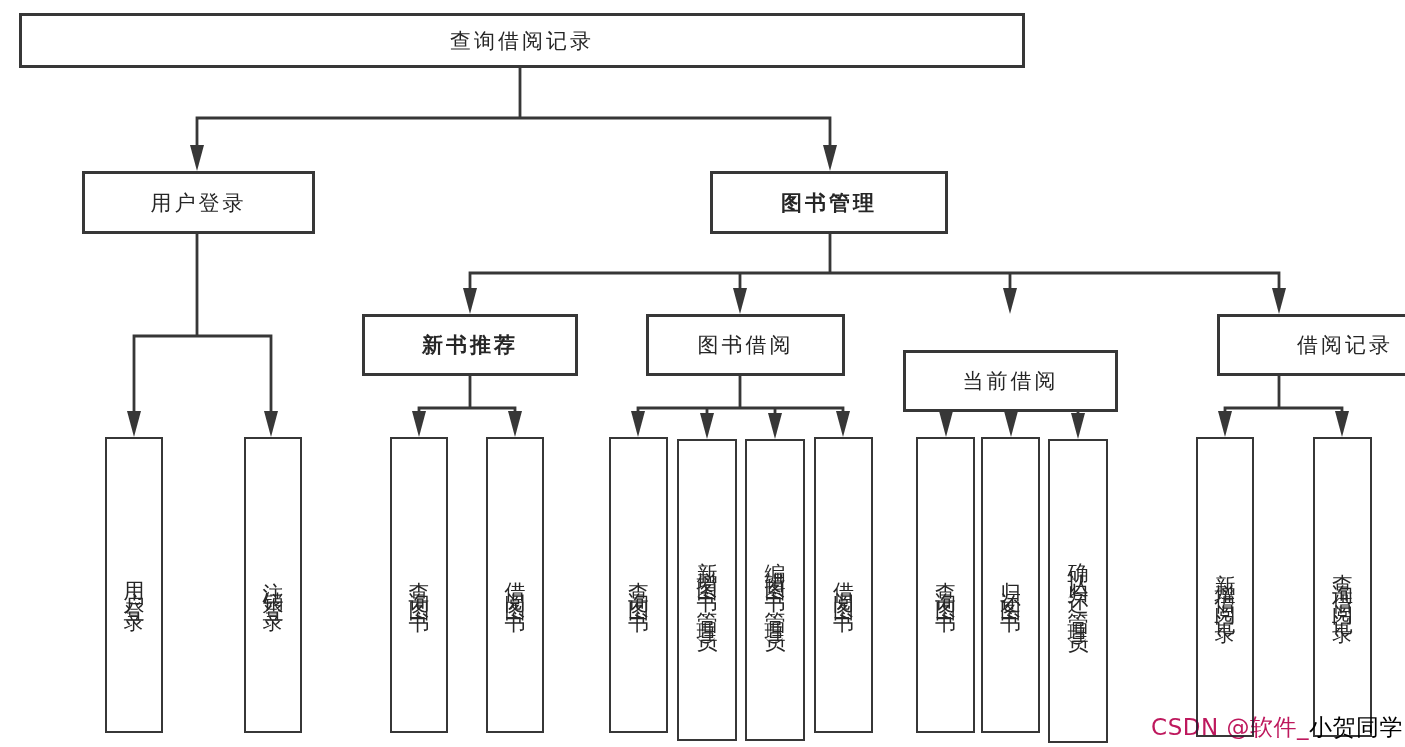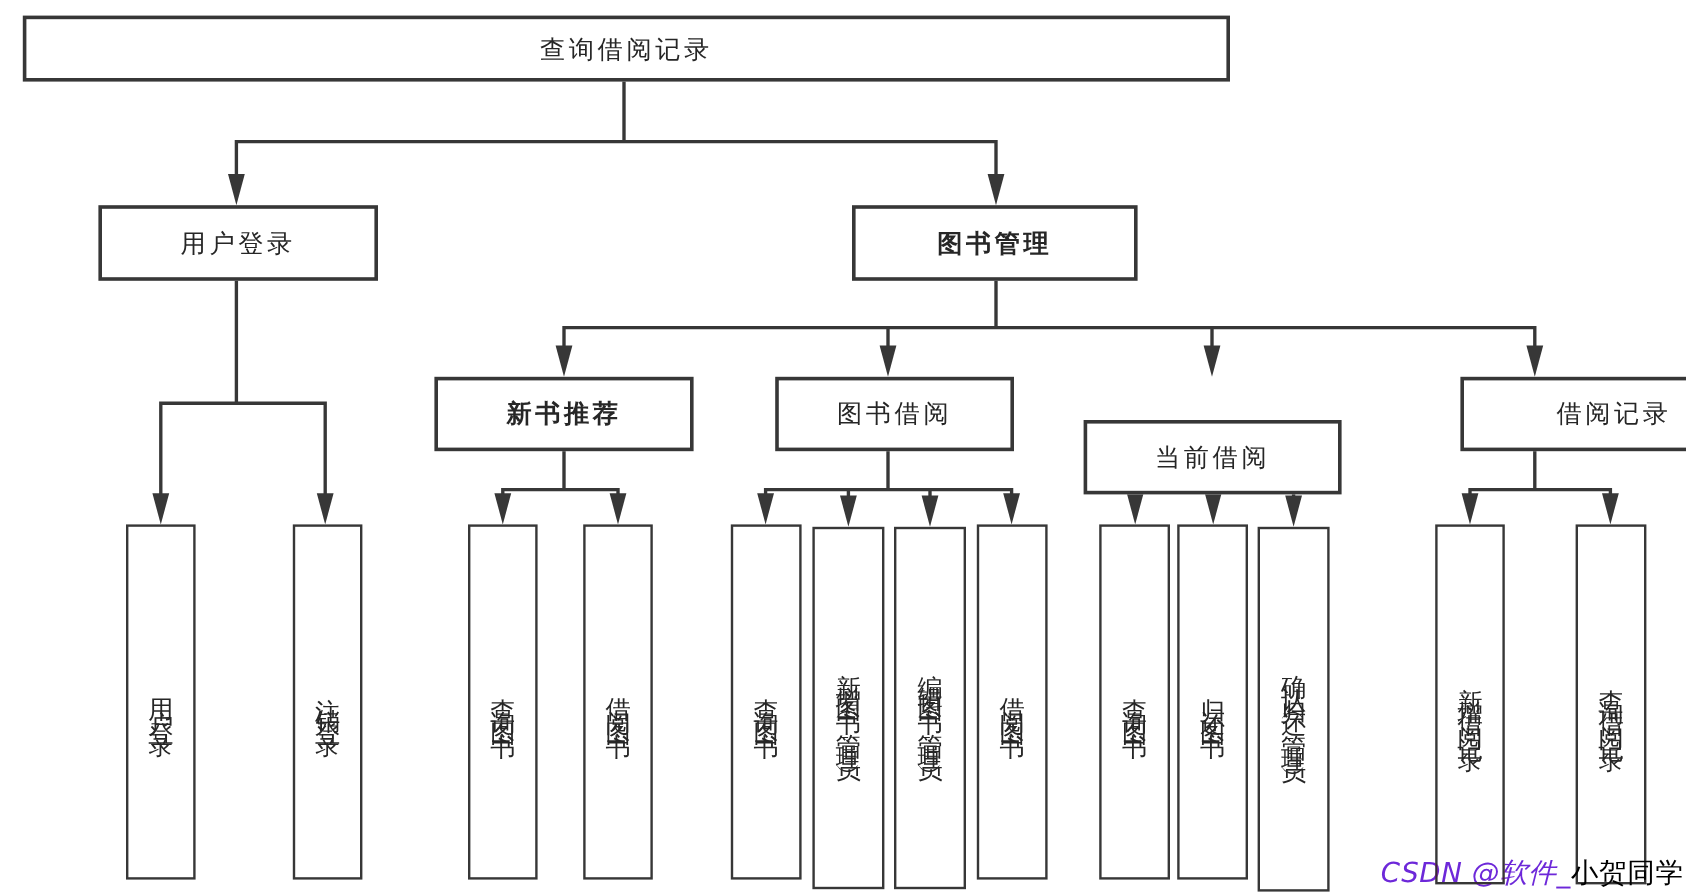--- a/index.html
+++ b/index.html
@@ -36,21 +36,21 @@
     letter-spacing:10px;
     font-size:21px;
   }
   .watermark{
     position:absolute;top:712px;right:2px;
     z-index:3;
     font-size:23px;letter-spacing:0.5px;
     mix-blend-mode:darken;
     white-space:nowrap;
   }
-  .watermark .wm-prefix{color:#6d28d9;font-style:italic;}
+  .watermark .wm-prefix{color:#be185d;}
   .watermark .wm-suffix{color:#000000;}
 </style>
 </head>
 <body>
 
 <div id="canvas">
 
   <svg id="connectors" viewBox="0 0 1405 747" xmlns="http://www.w3.org/2000/svg">
     <g>
       <path d="M520 68 V118 M197 118 H830 M197 118 V148 M830 118 V148"></path>

